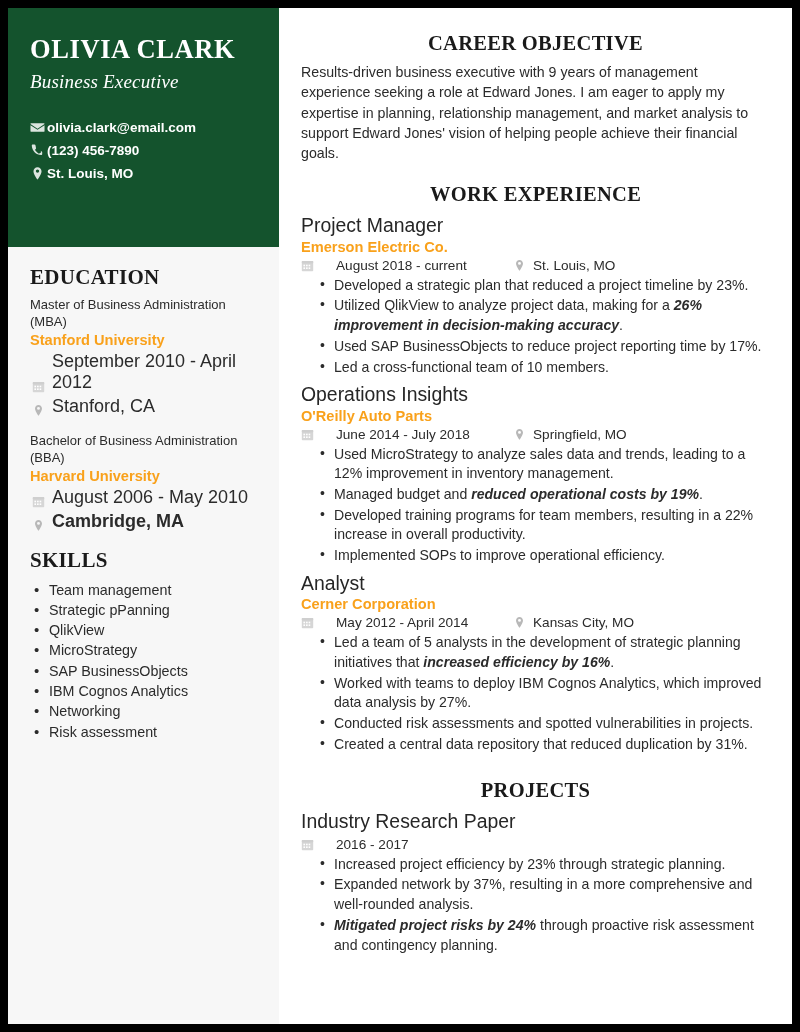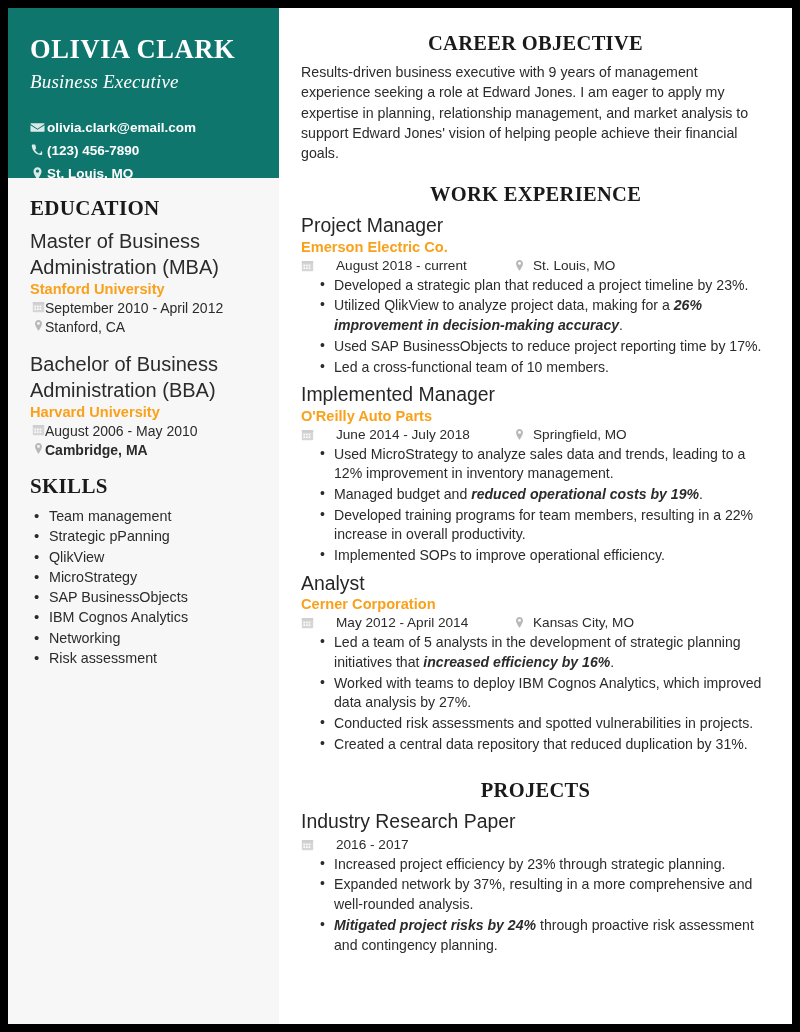--- a/index.html
+++ b/index.html
@@ -18,23 +18,23 @@
   }
 
   
   .sidebar {
     width: 271px;
     background: #f7f7f7;
     flex: 0 0 271px;
     position: relative;
   }
   .sidebar-head {
-    background: #0f766e;
+    background: #14532d;
     padding: 26px 22px 20px 22px;
-    height: 170px;
+    height: 239px;
   }
   .name {
     font-family: "Liberation Serif", serif;
     font-weight: bold;
     color: #ffffff;
     font-size: 26.5px;
     letter-spacing: 0.6px;
     line-height: 1.15;
   }
   .job-sub {
@@ -68,33 +68,33 @@
   .sb-h {
     font-family: "Liberation Serif", serif;
     font-weight: bold;
     font-size: 21px;
     color: #1a1a1a;
     letter-spacing: 0.3px;
     margin-bottom: 7px;
   }
   .edu-block { margin-bottom: 16px; }
   .edu-degree {
-    font-size: 20px;
+    font-size: 13px;
     color: #2b2b2b;
     line-height: 1.3;
   }
   .edu-school {
     color: #F9A11B;
     font-weight: bold;
     font-size: 14.6px;
     margin-top: 1px;
   }
   .meta-row {
-    display: flex; align-items: flex-start; 
-    font-size: 14px; color: #2b2b2b;
+    display: flex; align-items: flex-end; gap: 7px;
+    font-size: 18px; color: #2b2b2b;
     margin-top: 3px; padding-left: 2px;
   }
   .meta-row .ico { width: 13px; height: 13px; flex: 0 0 13px;
     display:inline-flex; align-items:center; justify-content:center; }
   .meta-row.bold .txt { font-weight: bold; }
 
   .skills-h { margin-top: 10px; }
   ul.skills { list-style: none; margin-top: 2px; }
   ul.skills li {
     font-size: 14.3px; color: #2b2b2b;
@@ -319,21 +319,21 @@
             </span>
           </div>
           <ul class="bullets">
             <li><span>Developed a strategic plan that reduced a project timeline by 23%.</span></li>
             <li><span>Utilized QlikView to analyze project data, making for a </span><span class="em">26% improvement in decision-making accuracy</span><span>.</span></li>
             <li><span>Used SAP BusinessObjects to reduce project reporting time by 17%.</span></li>
             <li><span>Led a cross-functional team of 10 members.</span></li>
           </ul>
         </div>
         <div class="entry">
-          <div class="role">Implemented Manager</div>
+          <div class="role">Operations Insights</div>
           <div class="org">O'Reilly Auto Parts</div>
           <div class="entry-meta">
             <span class="cal">
               <span class="ico">
                 <svg viewBox="0 0 16 16" width="13" height="13">
                   <rect x="1" y="2.5" width="14" height="12.5" rx="1" fill="#d6d6d6"></rect>
                   <rect x="1" y="2.5" width="14" height="3" rx="1" fill="#cfcfcf"></rect>
                   <g fill="#ffffff">
                     <rect x="3" y="7" width="2" height="2"></rect>
                     <rect x="6.2" y="7" width="2" height="2"></rect>

